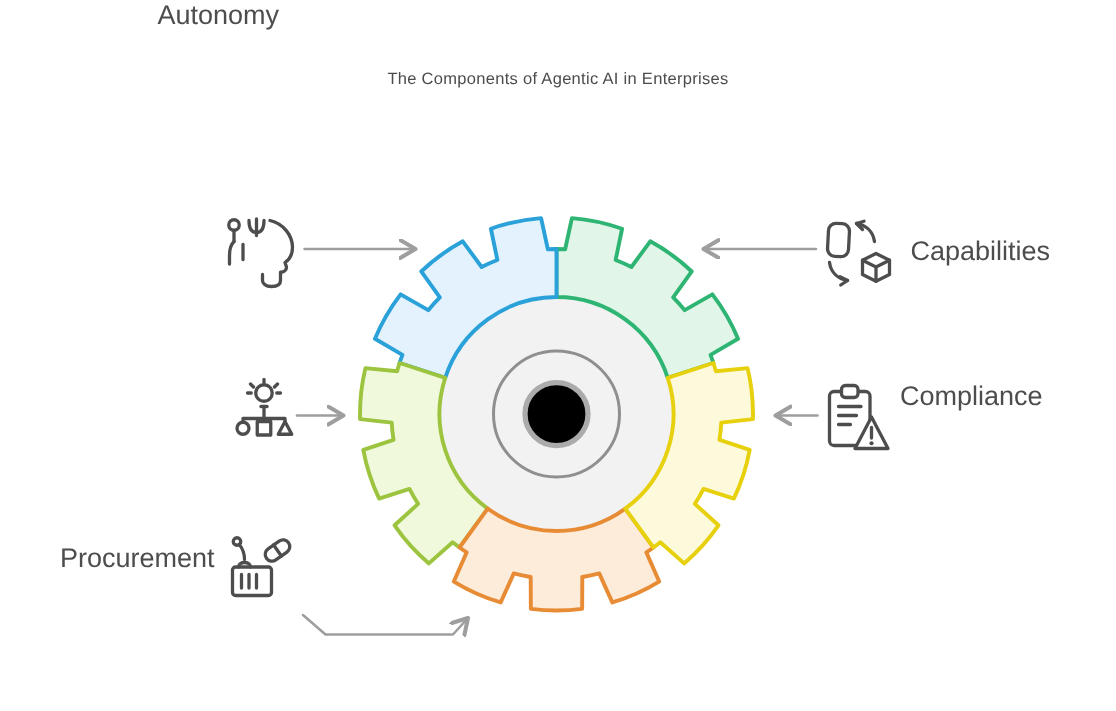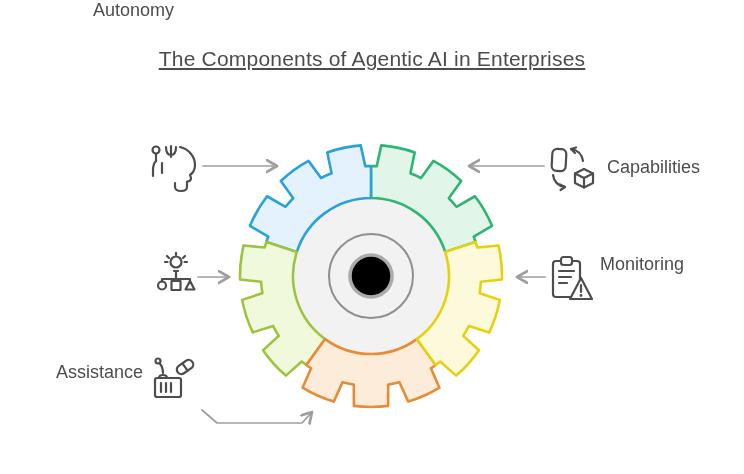--- a/index.html
+++ b/index.html
@@ -1,24 +1,24 @@
 <!DOCTYPE html>
 <html><head>
 <meta charset="utf-8">
 <style>
   html,body{margin:0;padding:0;}
   body{background:var(--bg,#ffffff);font-family:"Liberation Sans", sans-serif;}
   .canvas{position:relative;width:744px;height:474px;overflow:hidden;background:var(--bg,#ffffff);}
   .page-title{position:absolute;top:47px;left:0;width:744px;text-align:center;
-    font-size:21px;font-weight:500;letter-spacing:.2px;color:var(--title,#4c4c4c);text-decoration:underline;}
+    font-size:11px;font-weight:500;letter-spacing:.2px;color:var(--title,#4c4c4c);}
   .label{position:absolute;font-size:18px;font-weight:500;color:var(--label,#4d4d4d);}
   .label.right-col{text-align:left;}
   .label.left-col{text-align:right;}
   .two-line{line-height:22px;}
-  #label-autonomy{left:0;top:157;width:142px;line-height:20px;padding-left:32px;}
+  #label-autonomy{left:12px;top:157;width:142px;line-height:20px;padding-left:32px;}
   #label-flexibility{left:607px;top:157px;line-height:20px;}
   #label-reasoning{left:0;top:253px;width:143px;line-height:22px;}
   #label-compliance{left:600px;top:253px;line-height:22px;}
   #label-procurement{left:0;top:361px;width:143px;line-height:23px;}
   .icon{position:absolute;color:var(--icon,#4d4d4d);}
   .icon svg{display:block;}
   .icon path,.icon circle,.icon rect,.icon line{fill:none;stroke:currentColor;stroke-width:2.2;
     stroke-linecap:round;stroke-linejoin:round;}
   .icon .filled{fill:currentColor;stroke:none;}
   .icon .whitefill{fill:#ffffff;}
@@ -57,24 +57,24 @@
     <circle id="gear-center" cx="371" cy="276" r="21" fill="#000000" stroke="#ababab" stroke-width="3.5"></circle>
   </svg>
 
   <div class="label left-col" id="label-autonomy">
     <span>Autonomy</span>
   </div>
   <div class="label right-col" id="label-flexibility">
     <span>Capabilities</span>
   </div>
   <div class="label right-col two-line" id="label-compliance">
-    <div>Monitoring</div>
+    <div>Compliance</div>
   </div>
   <div class="label left-col two-line" id="label-procurement">
-    <div>Assistance</div>
+    <div>Procurement</div>
   </div>
 
   <div class="icon" style="left:149px;top:141px;">
     <svg width="50" height="56" viewBox="0 0 50 56">
       <circle cx="7" cy="9" r="3.5"></circle>
       <path d="M7,13 V20"></path>
       <path d="M7,20 C5,22 4,25 4,29 V35"></path>
       <path d="M13,22 V32"></path>
       <path d="M22,5 V16 M17,6 C17,12 19,14 22,14 M27,6 C27,12 25,14 22,14"></path>
       <path d="M31,6 C40,8 46,16 46,24 C46,29 44,32 41,34 L42,37 C42,39.5 40,40.5 38,40.5 L38,46 C38,49 35,50 32,50 C28,50 26,48 26,46 V42"></path>

